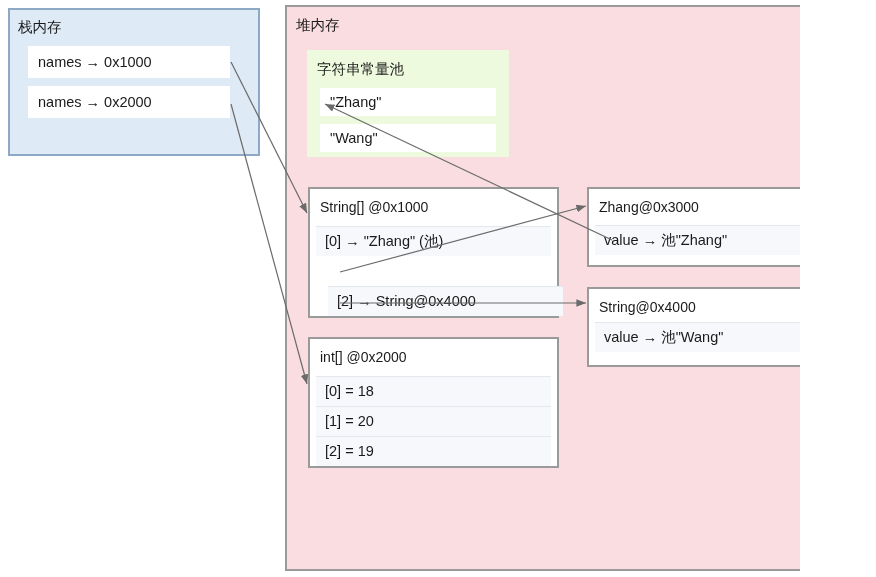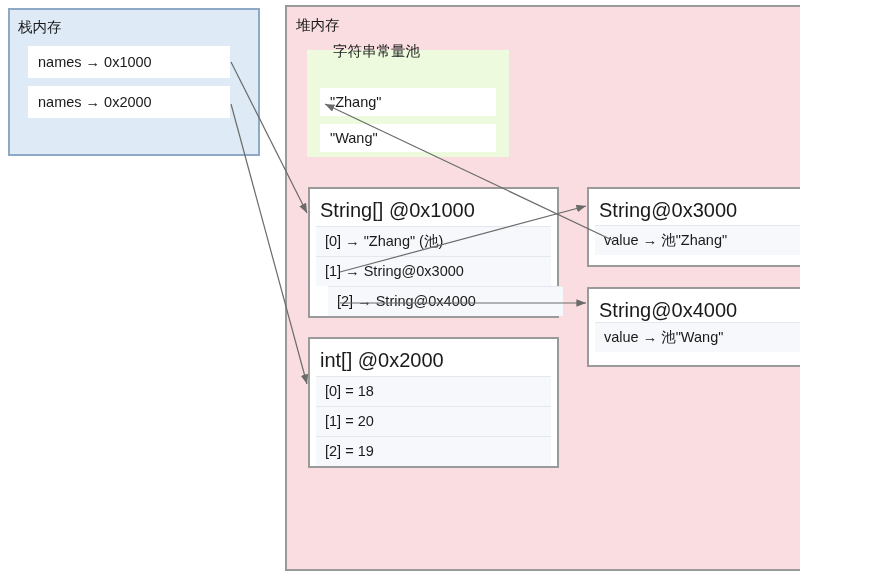--- a/index.html
+++ b/index.html
@@ -78,21 +78,21 @@
   .objbox {
     position: absolute;
     box-sizing: border-box;
     background: #ffffff;
     border: 2px solid #9a9a9a;
   }
   .objbox .obj-title {
     position: absolute;
     left: 10px;
     top: 11px;
-    font-size: 20px;
+    font-size: 14px;
     line-height: 1;
     white-space: nowrap;
     color: #1a1a1a;
   }
   .objrow {
     position: absolute;
     box-sizing: border-box;
     left: 8px;
     background: #f6f8fb;
     border-top: 1px solid #e3e8ef;
@@ -123,41 +123,40 @@
   <div class="region" id="stack-region"></div>
   <div class="region-title" style="left:18px; top:20px;">栈内存</div>
 
   <div class="slot" style="left:28px; top:46px; width:202px; height:32px;">names → 0x1000</div>
   <div class="slot" style="left:28px; top:86px; width:202px; height:32px;">names → 0x2000</div>
 
   <div class="region" id="heap-region"></div>
   <div class="region-title" style="left:296px; top:18px;">堆内存</div>
 
   <div id="pool-region"></div>
-  <div class="region-title" style="left:317px; top:44px;margin-left:16px;">字符串常量池</div>
+  <div class="region-title" style="left:317px; top:62px;">字符串常量池</div>
 
   <div class="slot" style="left:320px; top:88px; width:176px; height:28px;">"Zhang"</div>
   <div class="slot" style="left:320px; top:124px; width:176px; height:28px;">"Wang"</div>
 
   <div class="objbox" style="left:308px; top:187px; width:251px; height:131px;">
     <div class="obj-title">String[] @0x1000</div>
   </div>
   <div class="objrow" style="left:316px; top:226px; width:235px; height:30px;">[0] → "Zhang" (池)</div>
-  <div class="objrow" style="left:316px; top:256px; width:235px; height:30px;">[1] → String@0x3000</div>
   <div class="objrow" style="left:328px; top:286px; width:235px; height:30px;">[2] → String@0x4000</div>
 
   <div class="objbox" style="left:308px; top:337px; width:251px; height:131px;">
     <div class="obj-title">int[] @0x2000</div>
   </div>
   <div class="objrow" style="left:316px; top:376px; width:235px; height:30px;">[0] = 18</div>
   <div class="objrow" style="left:316px; top:406px; width:235px; height:30px;">[1] = 20</div>
   <div class="objrow" style="left:316px; top:436px; width:235px; height:30px;">[2] = 19</div>
 
   <div class="objbox" style="left:587px; top:187px; width:251px; height:80px;">
-    <div class="obj-title">String@0x3000</div>
+    <div class="obj-title">Zhang@0x3000</div>
   </div>
   <div class="objrow" style="left:595px; top:225px; width:235px; height:30px;">value → 池"Zhang"</div>
 
   <div class="objbox" style="left:587px; top:287px; width:251px; height:80px;">
     <div class="obj-title">String@0x4000</div>
   </div>
   <div class="objrow" style="left:595px; top:322px; width:235px; height:30px;">value → 池"Wang"</div>
 
   <svg id="arrow-layer" viewBox="0 0 876 577">
     <defs>

